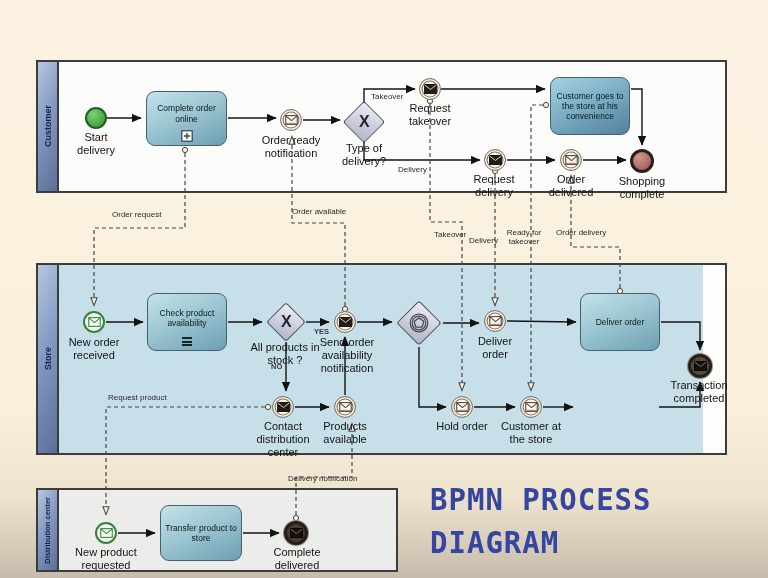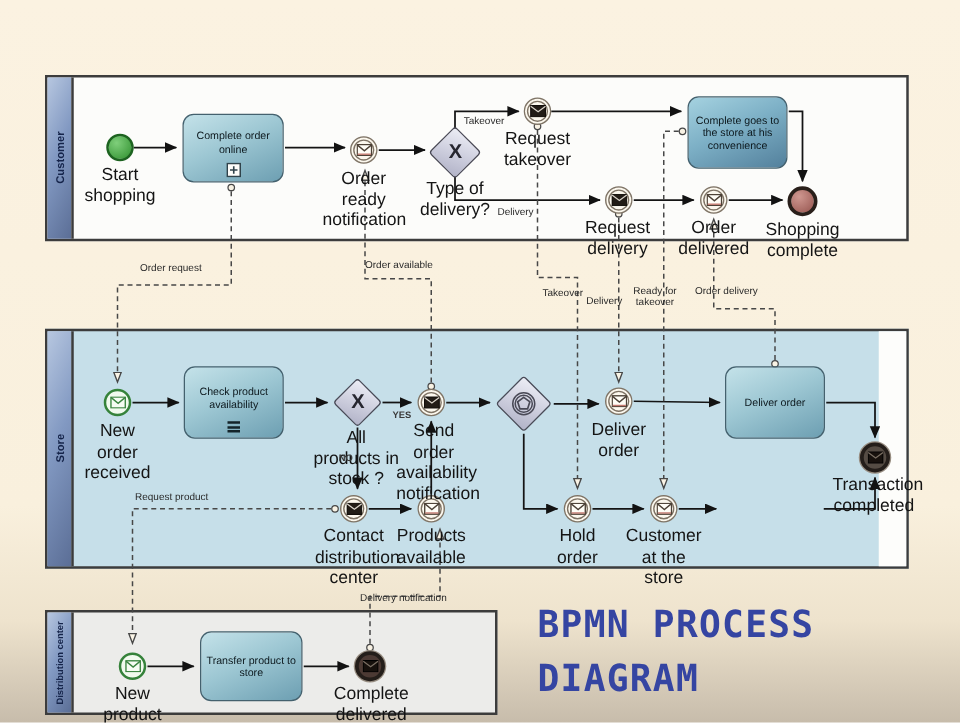--- a/index.html
+++ b/index.html
@@ -40,21 +40,21 @@
     background:radial-gradient(circle at 35% 30%,#cf9790,#95544e);}
   .ev-end-msg{width:24px;height:24px;border:3px solid #241e1a;background:#554c44;
     box-shadow:0 0 0 1px #968c80;}
   
   .gw{position:absolute;transform:rotate(45deg);border:1.5px solid #4a4a57;box-sizing:border-box;
     background:linear-gradient(155deg,#ecedf5 0%,#cfd0df 50%,#b2b3c8 100%);border-radius:3px;
     display:flex;align-items:center;justify-content:center;z-index:2;}
   .gw-x{transform:rotate(-45deg);font-weight:900;font-size:16px;color:#26262f;line-height:1;}
   .gw-inner{transform:rotate(-45deg);display:flex;align-items:center;justify-content:center;}
   
-  .lbl{position:absolute;font-size:14px;line-height:1.18;color:#141414;text-align:center;z-index:3;}
+  .lbl{position:absolute;font-size:11px;line-height:1.18;color:#141414;text-align:center;z-index:3;}
   .flbl{position:absolute;font-size:8px;font-weight:normal;color:#2a2a2a;z-index:3;white-space:nowrap;}
   .flbl-c{text-align:center;white-space:normal;line-height:1.15;}
   .cond{position:absolute;font-size:7.5px;font-weight:bold;color:#3a3a3a;z-index:3;}
   
   .title{position:absolute;left:430px;top:479px;z-index:3;color:#3545a2;
     font-family:"DejaVu Sans Mono", monospace;font-weight:bold;font-size:29px;
     letter-spacing:1px;line-height:1.45;transform:scaleY(1.03);}
 </style>
 </head>
 <body>
@@ -154,21 +154,21 @@
       <circle cx="430" cy="101" r="2.6"></circle>
         <circle cx="495" cy="171" r="2.6"></circle>
       <circle cx="546" cy="105" r="2.6"></circle>
         <circle cx="620" cy="291" r="2.6"></circle>
       <circle cx="268" cy="407" r="2.6"></circle>
         <circle cx="296" cy="518" r="2.6"></circle>
     </g>
   </svg>
 
   <div class="ev ev-start-plain" style="left:85px;top:107px"></div>
-  <div class="lbl" style="left:66px;top:131px;width:60px">Start shopping</div>
+  <div class="lbl" style="left:66px;top:131px;width:60px">Start delivery</div>
 
   <div class="task" style="left:146px;top:91px;width:81px;height:55px;padding-bottom:12px">
     <span>Complete order online</span>
     <svg class="marker" style="bottom:3px" width="12" height="12">
       <rect x="0.8" y="0.8" width="10.4" height="10.4" fill="#fdfdfa" stroke="#30434b" stroke-width="1.2"></rect>
       <path d="M6,3 V9 M3,6 H9" stroke="#30434b" stroke-width="1.3"></path>
     </svg>
   </div>
 
   <div class="ev ev-ring" style="left:280px;top:109px">
@@ -193,21 +193,21 @@
   <div class="lbl" style="left:402px;top:102px;width:56px">Request takeover</div>
 
   <div class="ev ev-ring" style="left:484px;top:149px">
     <svg width="13" height="10">
         <use href="#env-filled"></use>
       </svg>
   </div>
   <div class="lbl" style="left:466px;top:173px;width:56px">Request delivery</div>
 
   <div class="task task-blue" style="left:550px;top:77px;width:80px;height:58px">
-    <span>Complete goes to the store at his convenience</span>
+    <span>Customer goes to the store at his convenience</span>
   </div>
 
   <div class="ev ev-ring" style="left:560px;top:149px">
     <svg width="13" height="10">
         <use href="#env-open"></use>
       </svg>
   </div>
   <div class="lbl" style="left:541px;top:173px;width:60px">Order delivered</div>
 
   <div class="ev ev-end-plain" style="left:630px;top:149px"></div>

